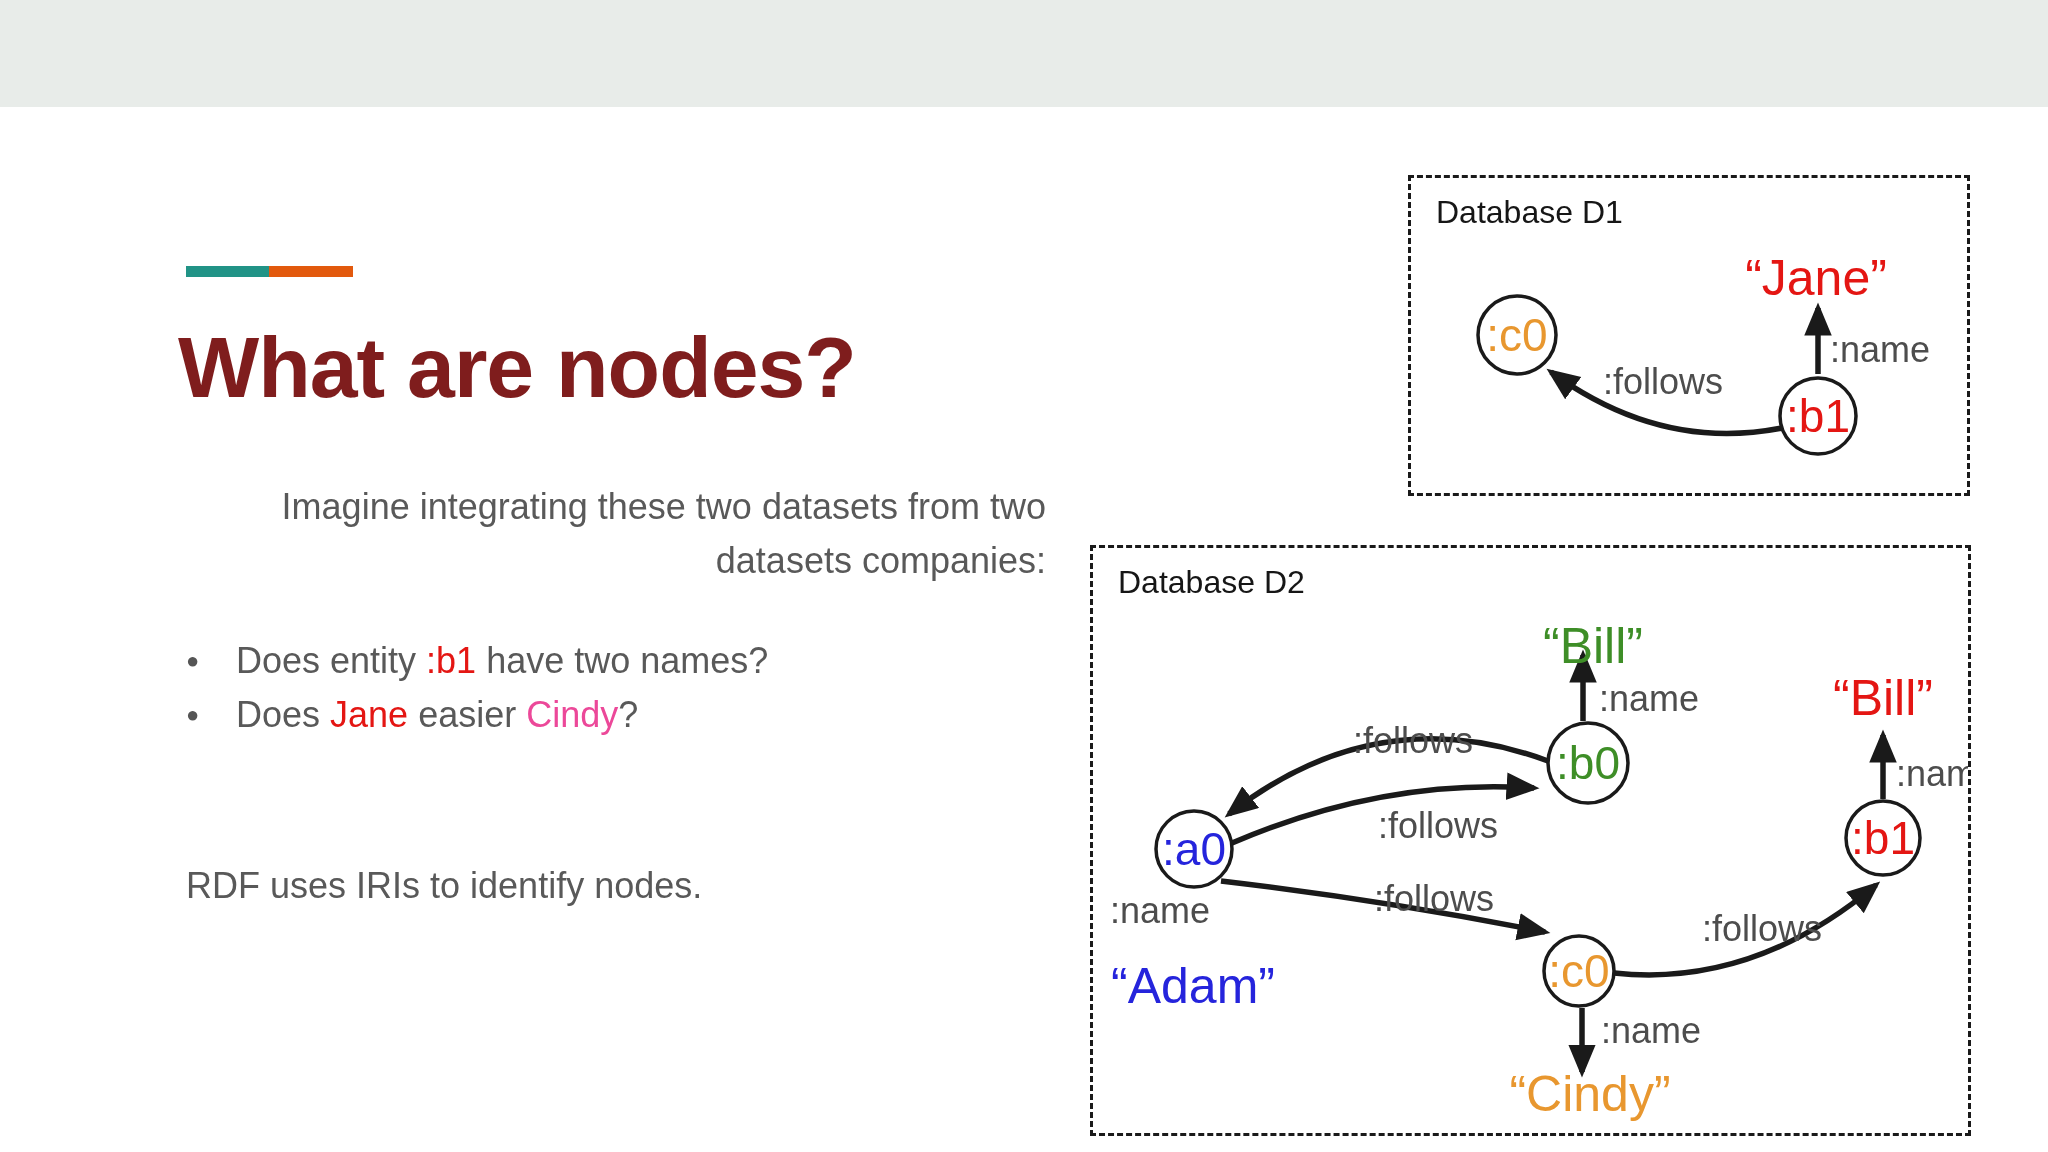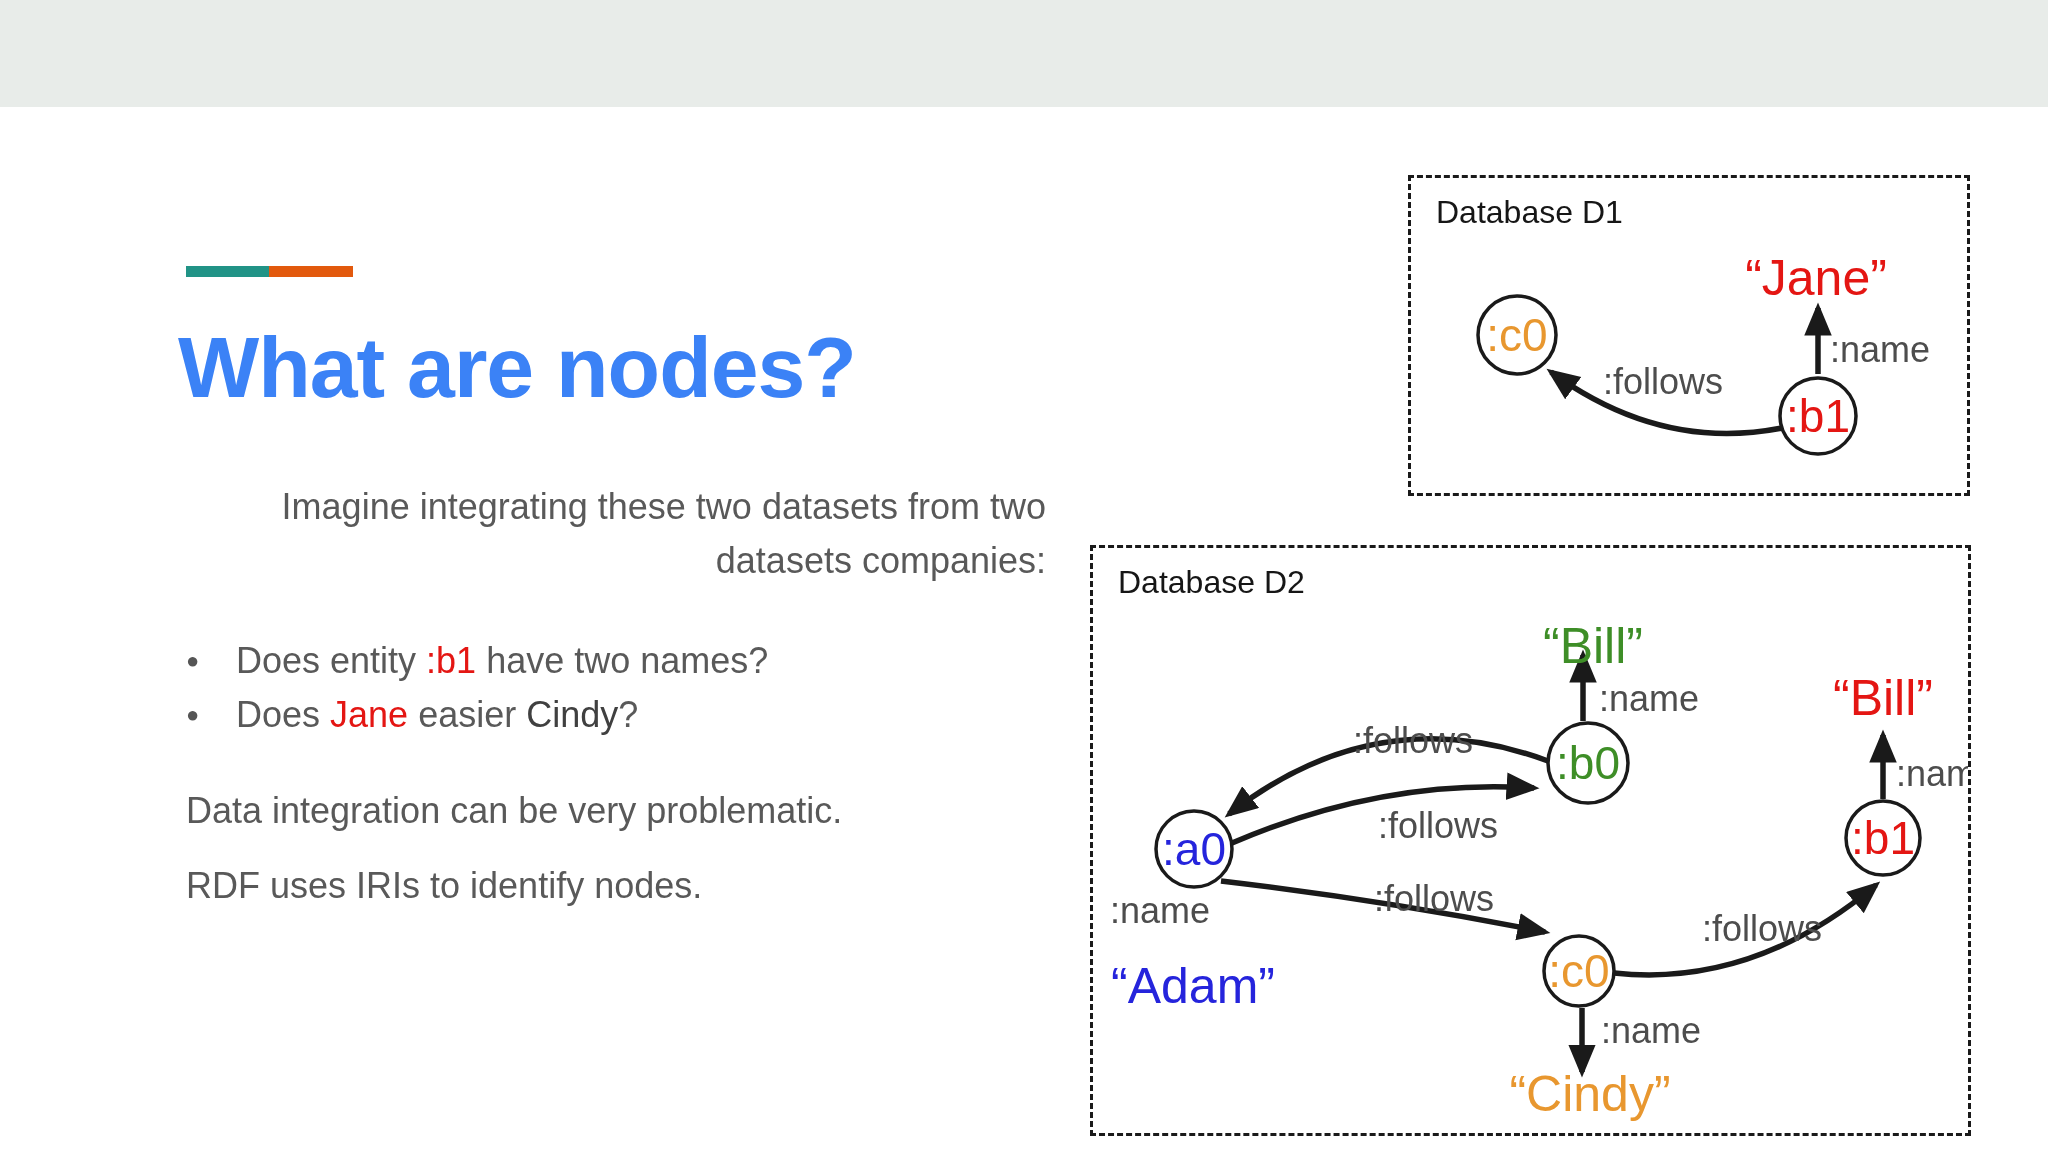--- a/index.html
+++ b/index.html
@@ -3,30 +3,30 @@
 <meta charset="utf-8">
 <style>
   html,body{margin:0;padding:0;background:#ffffff;}
   .canvas{position:relative;width:2048px;height:1152px;background:#ffffff;overflow:hidden;
           font-family:"Liberation Sans",sans-serif;}
   .topbar{position:absolute;left:0;top:0;width:2048px;height:107px;background:#e8ece9;}
   .accent{position:absolute;left:186px;top:266px;width:167px;height:11px;display:flex;}
   .accent .teal{width:83px;height:11px;background:#219386;}
   .accent .orange{width:84px;height:11px;background:#e2590d;}
   .title{position:absolute;left:178px;top:318px;font-size:86px;font-weight:700;
-         letter-spacing:-1px;color:#3b82f6;}
+         letter-spacing:-1px;color:#7f1d1d;}
   .bodytext{position:absolute;left:186px;color:#595959;font-size:36px;line-height:54px;}
   .intro{top:480px;width:860px;text-align:right;}
   .bullets{top:634px;width:900px;}
   .bullet-row{display:flex;}
   .bullet-marker{display:inline-block;width:50px;font-size:22px;color:#555555;}
   .para1{top:784px;width:900px;}
   .para2{top:860px;width:900px;line-height:51px;}
   .t-red{color:#e41613;}
-  .t-gold{color:#404040;}
+  .t-gold{color:#ec4899;}
   .dbox{position:absolute;background:#ffffff;border:3px dashed #1a1a1a;}
   .d1{left:1408px;top:175px;width:556px;height:315px;}
   .d2{left:1090px;top:545px;width:875px;height:585px;}
   .dbox-title{position:absolute;left:25px;top:16px;font-size:32px;font-weight:500;color:#161616;}
   .dsvg{position:absolute;left:0;top:0;}
   svg text{font-family:"Liberation Sans",sans-serif;}
   .node-circle{fill:#ffffff;stroke:#1a1a1a;stroke-width:3.5;}
   .node-label{font-size:46px;text-anchor:middle;}
   .literal{font-size:50px;text-anchor:middle;}
   .edge{fill:none;stroke:#1a1a1a;stroke-width:5.5;}
@@ -60,21 +60,20 @@
     <div class="bullet-row">
       <span class="bullet-marker">●</span>
       <span><span>Does entity </span><span class="t-red">:b1</span><span> have two names?</span></span>
     </div>
     <div class="bullet-row">
       <span class="bullet-marker">●</span>
       <span><span>Does </span><span class="t-red">Jane</span><span> easier </span><span class="t-gold">Cindy</span><span>?</span></span>
     </div>
   </div>
 
-  <div class="bodytext para1">Data integration can be very problematic.</div>
 
   <div class="bodytext para2">
     <div>RDF uses IRIs to identify nodes.</div>
   </div>
 
   <div class="dbox d1">
     <div class="dbox-title">Database D1</div>
     <svg class="dsvg" width="556" height="315" viewBox="0 0 556 315">
       <defs>
         <marker id="ah1" markerWidth="7" markerHeight="7" refX="5" refY="2.5" orient="auto">

